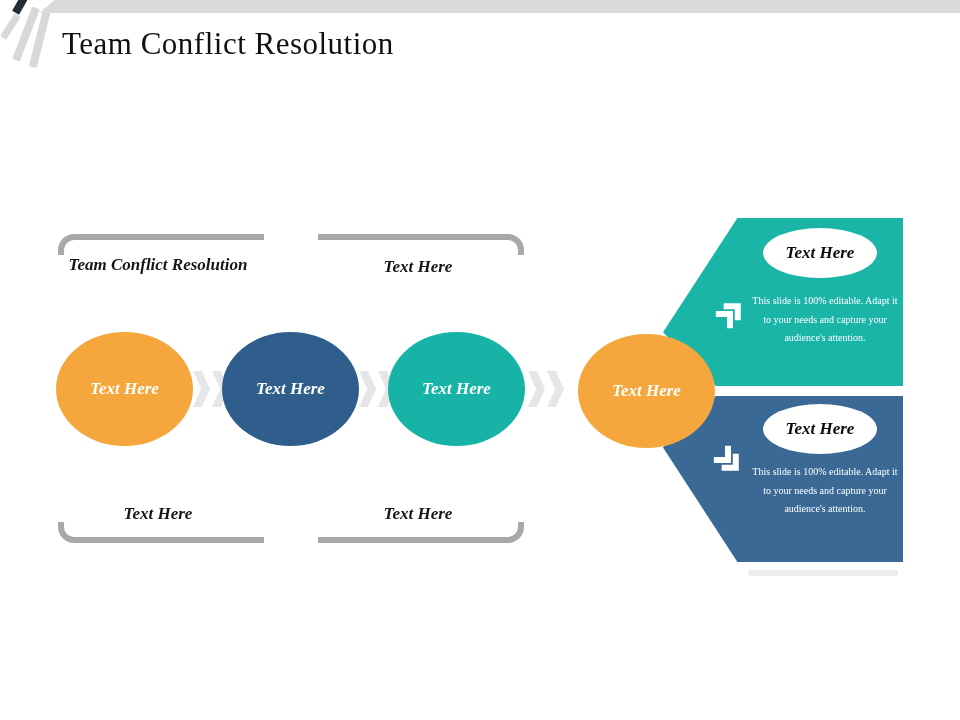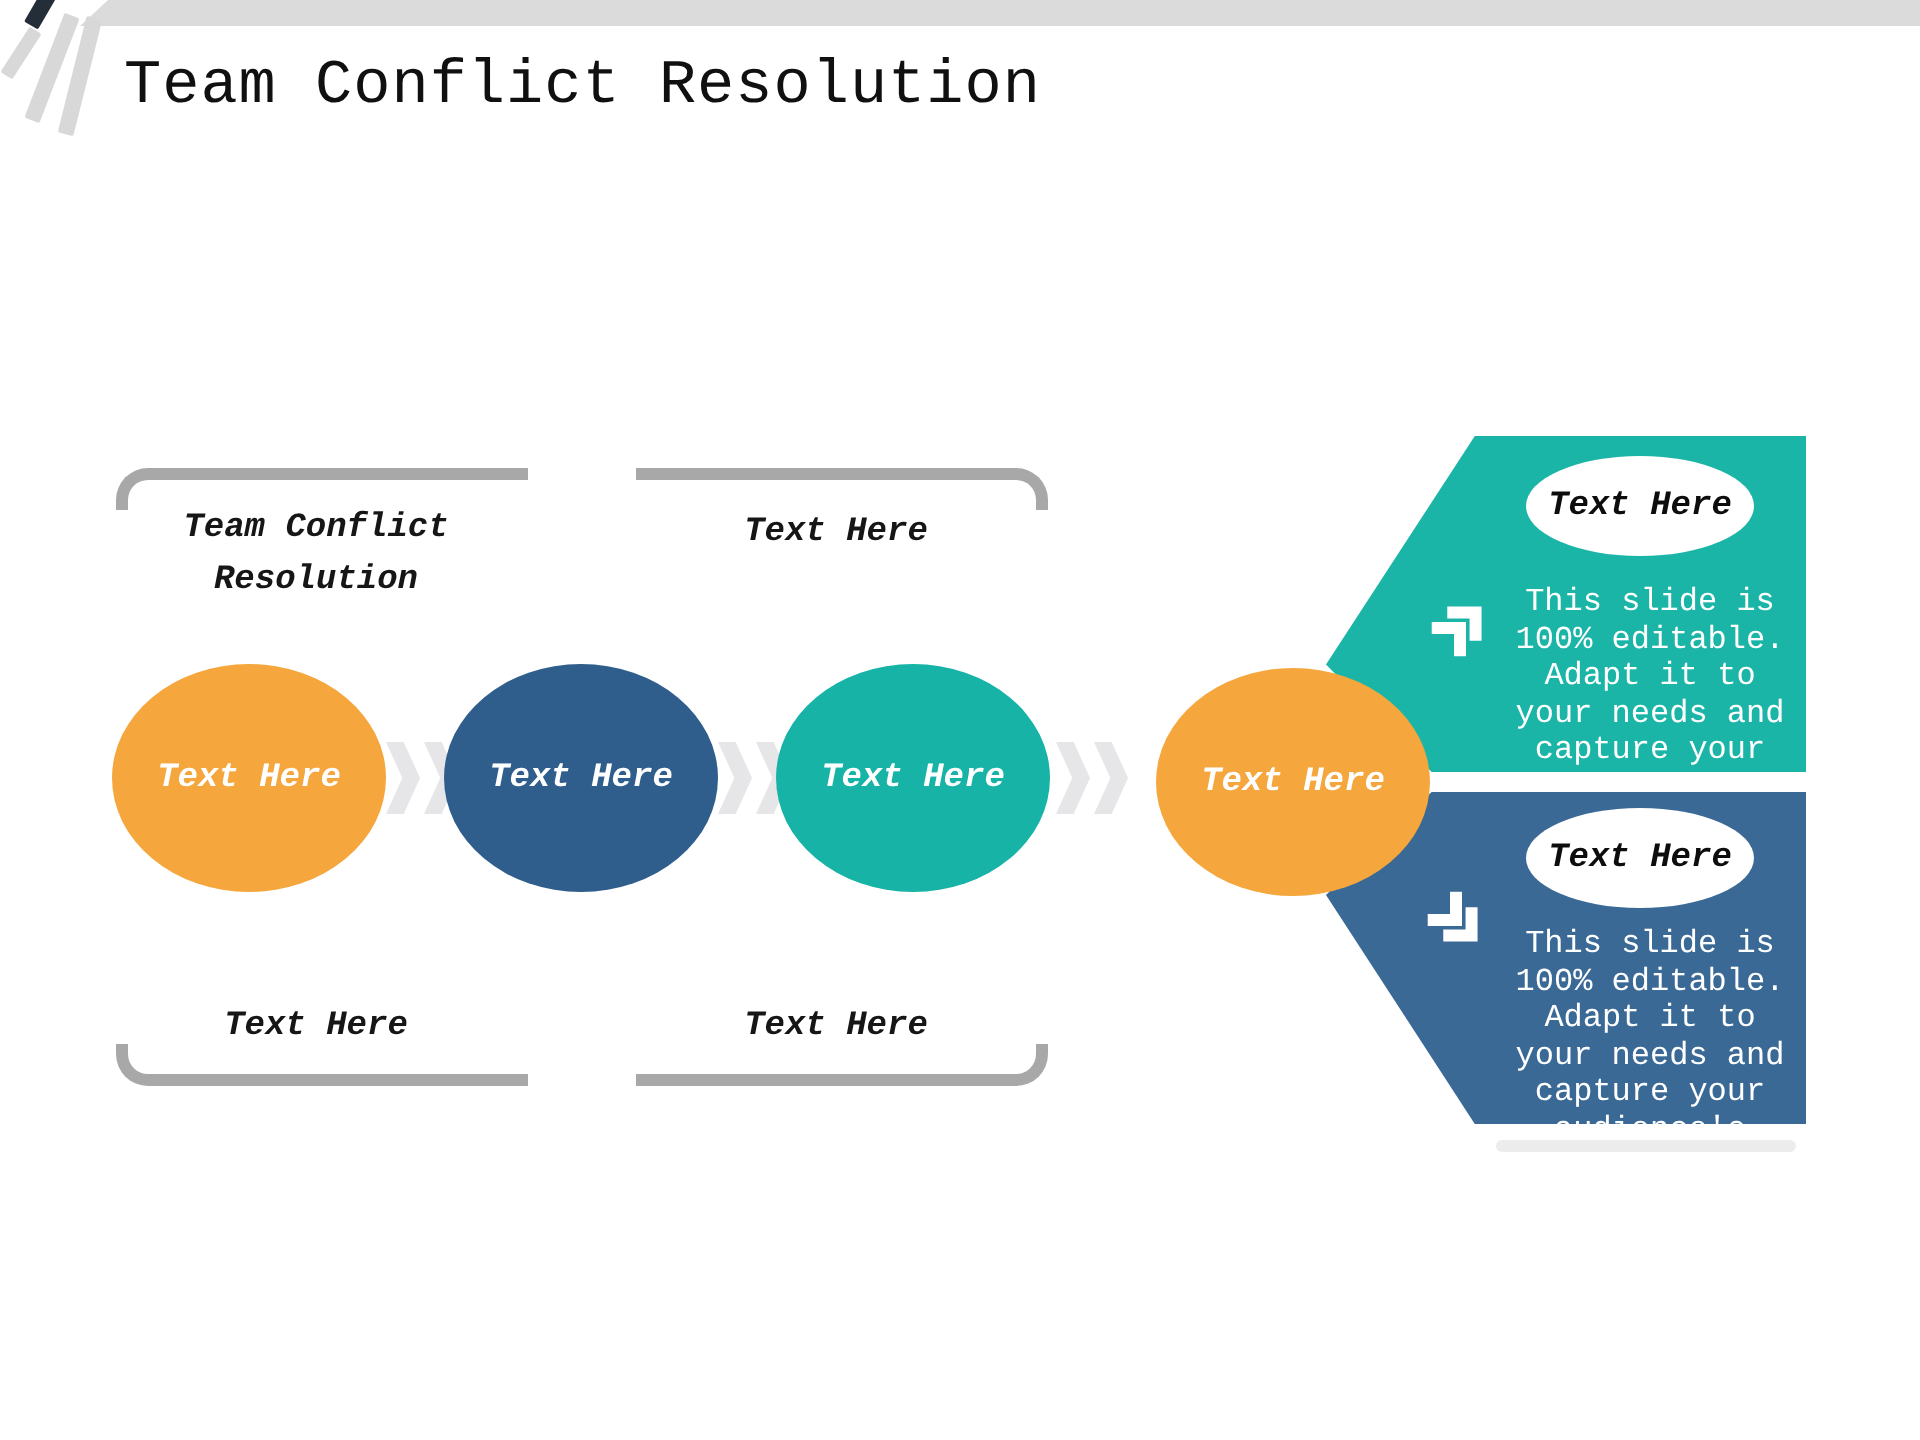--- a/index.html
+++ b/index.html
@@ -1,18 +1,18 @@
 <!DOCTYPE html>
 <html><head>
 <meta charset="utf-8">
 <style>
   html,body{margin:0;padding:0;background:#888;}
   .slide{
     position:relative;width:960px;height:720px;background:#ffffff;
-    overflow:hidden;font-family:Liberation Mono, monospace;
+    overflow:hidden;font-family:Liberation Serif, serif;
   }
   
   .top-strip{
     position:absolute;left:40px;top:0;width:920px;height:13px;background:#DBDBDB;
     clip-path:polygon(14px 0,100% 0,100% 100%,0 100%);
   }
   .slash{position:absolute;border-radius:1px;}
   .slash.g1{left:7px;top:13px;width:7px;height:27px;background:#D8D8D8;transform:rotate(33deg);}
   .slash.g2{left:22px;top:6px;width:8px;height:56px;background:#D8D8D8;transform:rotate(21deg);}
   .slash.g3{left:36px;top:8px;width:8px;height:60px;background:#D8D8D8;transform:rotate(14deg);}
@@ -62,21 +62,21 @@
   .panel.blue{top:396px;height:166px;clip-path:polygon(0 31%,22% 0,100% 0,100% 100%,31% 100%);}
   .panel .badge{
     position:absolute;left:100px;width:114px;height:50px;background:#ffffff;border-radius:50%;
     display:flex;align-items:center;justify-content:center;
     color:#0d0d0d;font-size:17px;font-weight:700;font-style:italic;
   }
   .panel.teal .badge{top:10px;}
   .panel.blue .badge{top:8px;}
   .panel .body{
     position:absolute;left:86px;width:152px;text-align:center;
-    font-size:16px;line-height:18.5px;color:#ffffff;
+    font-size:10px;line-height:18.5px;color:#ffffff;
   }
   .panel.teal .body{top:74px;}
   .panel.blue .body{top:67px;}
   .panel .arrow-icon{position:absolute;width:36px;height:36px;}
   .panel.teal .arrow-icon{left:49px;top:78px;}
   .panel.blue .arrow-icon{left:47px;top:46px;}
   .panel-shadow{
     position:absolute;left:748px;top:570px;width:150px;height:6px;
     background:#ECECEC;border-radius:3px;
   }

